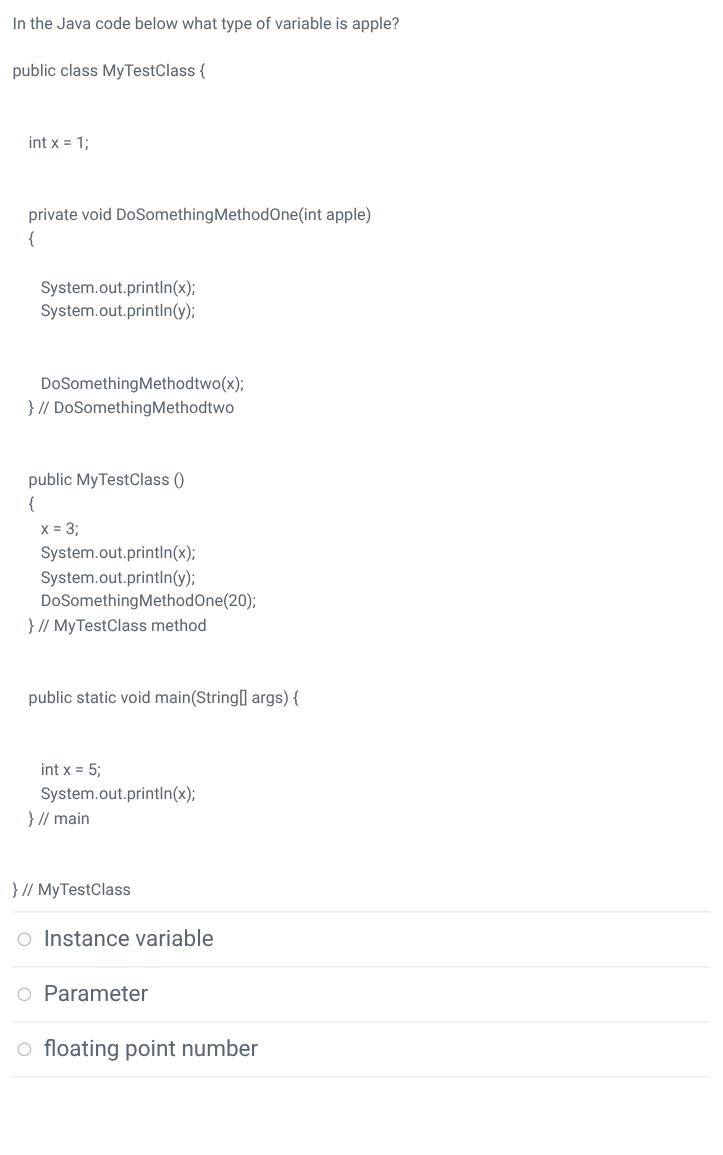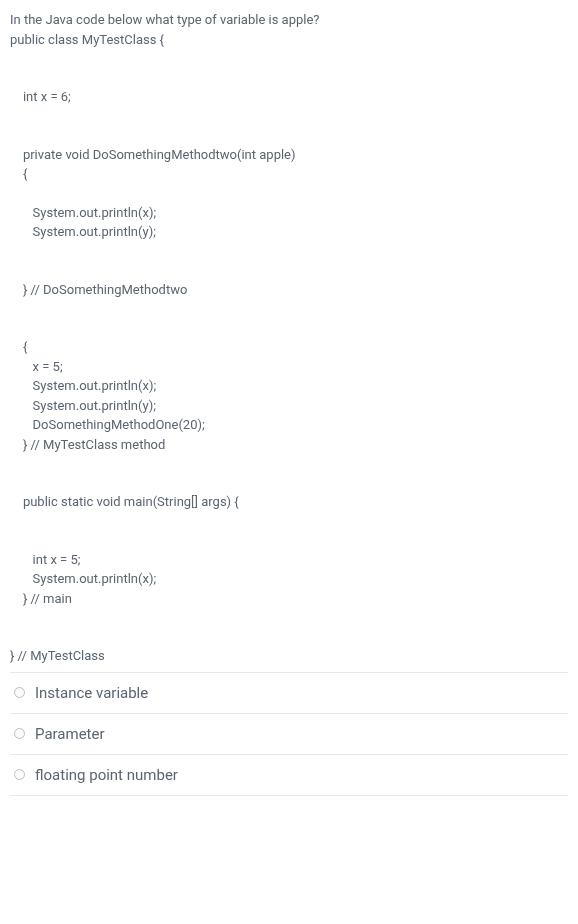--- a/index.html
+++ b/index.html
@@ -9,20 +9,21 @@
     }
     body {
       font-family: -apple-system, BlinkMacSystemFont, "Segoe UI", Roboto, "Helvetica Neue", Arial, sans-serif;
       font-size: 13px;
       color: #5a6572;
       background: #ffffff;
       padding: 10px 10px 0 10px;
       width: 578px;
     }
     .question-text {
+      margin-bottom: 18px;
       line-height: 1.5;
     }
     .code-line {
       line-height: 1.5;
       white-space: pre;
       font-family: -apple-system, BlinkMacSystemFont, "Segoe UI", Roboto, "Helvetica Neue", Arial, sans-serif;
     }
     .blank-line {
       height: 19px;
     }
@@ -41,51 +42,53 @@
     .radio-icon {
       width: 11px;
       height: 11px;
       border: 1px solid #b8bfc6;
       border-radius: 50%;
       margin-right: 10px;
       flex-shrink: 0;
       background: #fbfbfb;
     }
     .option-label {
-      font-size: 15px;
+      font-size: 18px;
       color: #5a6572;
     }
     .code-block {
       margin-bottom: 0;
     }
   </style>
 </head>
 <body>
 
 <div class="question-text">In the Java code below what type of variable is apple?</div>
 
 <div class="code-block">
   <div class="code-line">public class MyTestClass {</div>
   <div class="blank-line"></div>
   <div class="blank-line"></div>
-  <div class="code-line">    int x = 6;</div>
+  <div class="code-line">    int x = 1;</div>
   <div class="blank-line"></div>
   <div class="blank-line"></div>
-  <div class="code-line">    private void DoSomethingMethodtwo(int apple)</div>
+  <div class="code-line">    private void DoSomethingMethodOne(int apple)</div>
   <div class="code-line">    {</div>
   <div class="blank-line"></div>
   <div class="code-line">       System.out.println(x);</div>
   <div class="code-line">       System.out.println(y);</div>
   <div class="blank-line"></div>
   <div class="blank-line"></div>
+  <div class="code-line">       DoSomethingMethodtwo(x);</div>
   <div class="code-line">    } // DoSomethingMethodtwo</div>
   <div class="blank-line"></div>
   <div class="blank-line"></div>
+  <div class="code-line">    public MyTestClass ()</div>
   <div class="code-line">    {</div>
-  <div class="code-line">       x = 5;</div>
+  <div class="code-line">       x = 3;</div>
   <div class="code-line">       System.out.println(x);</div>
   <div class="code-line">       System.out.println(y);</div>
   <div class="code-line">       DoSomethingMethodOne(20);</div>
   <div class="code-line">    } // MyTestClass method</div>
   <div class="blank-line"></div>
   <div class="blank-line"></div>
   <div class="code-line">    public static void main(String[] args) {</div>
   <div class="blank-line"></div>
   <div class="blank-line"></div>
   <div class="code-line">       int x = 5;</div>

